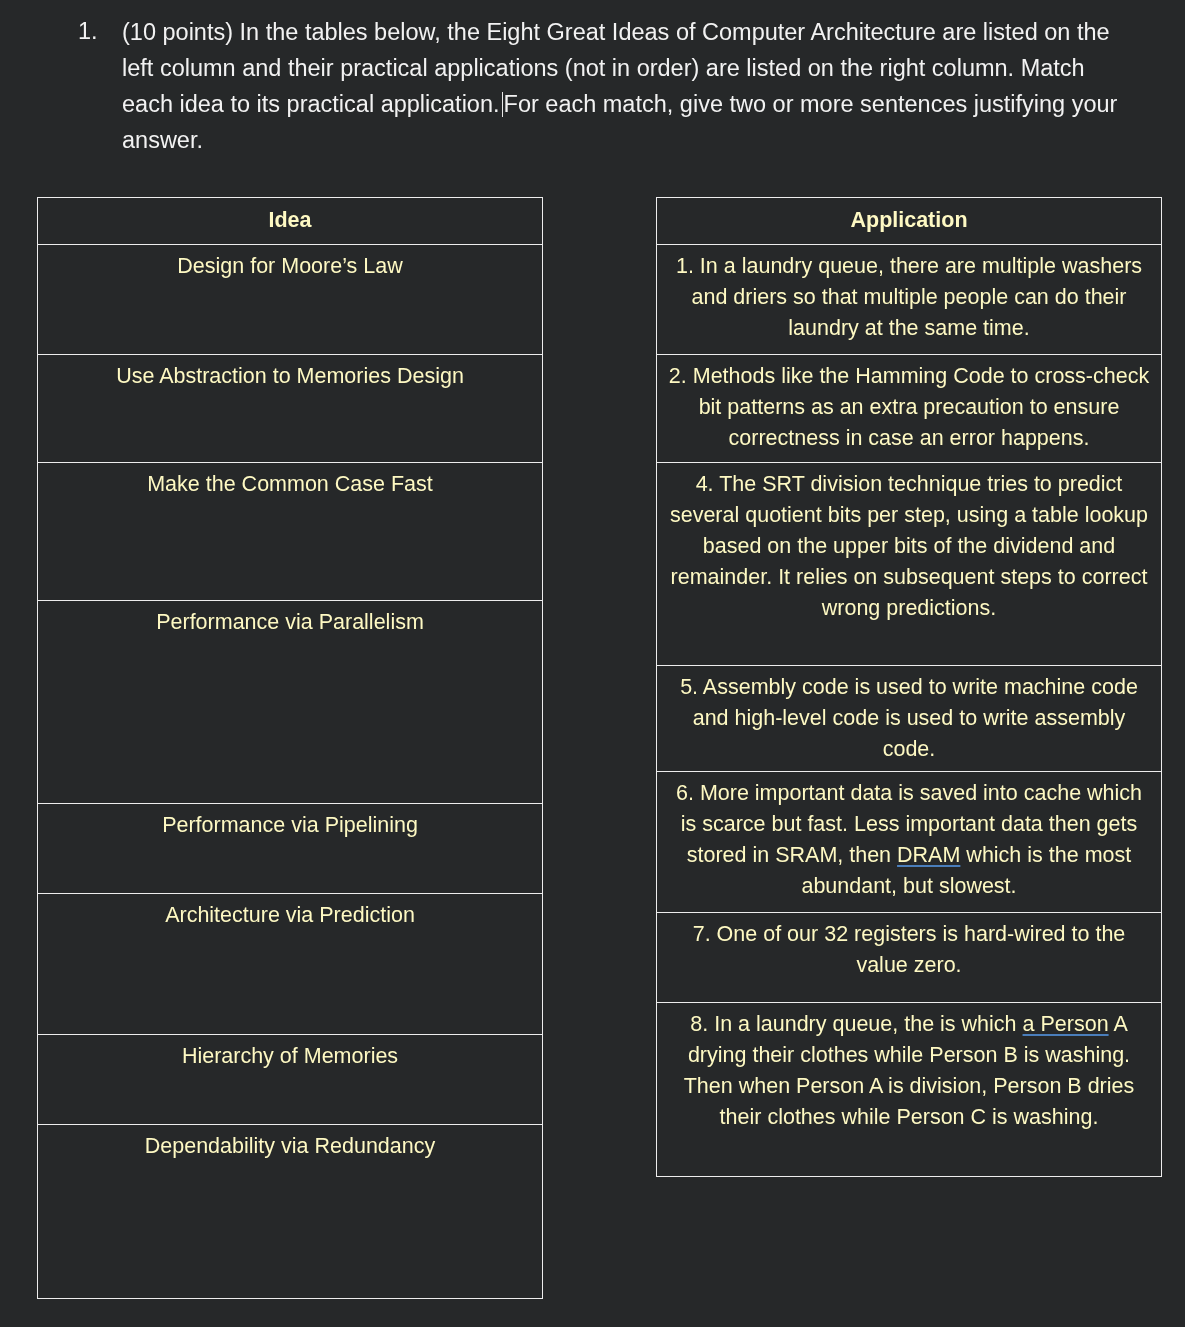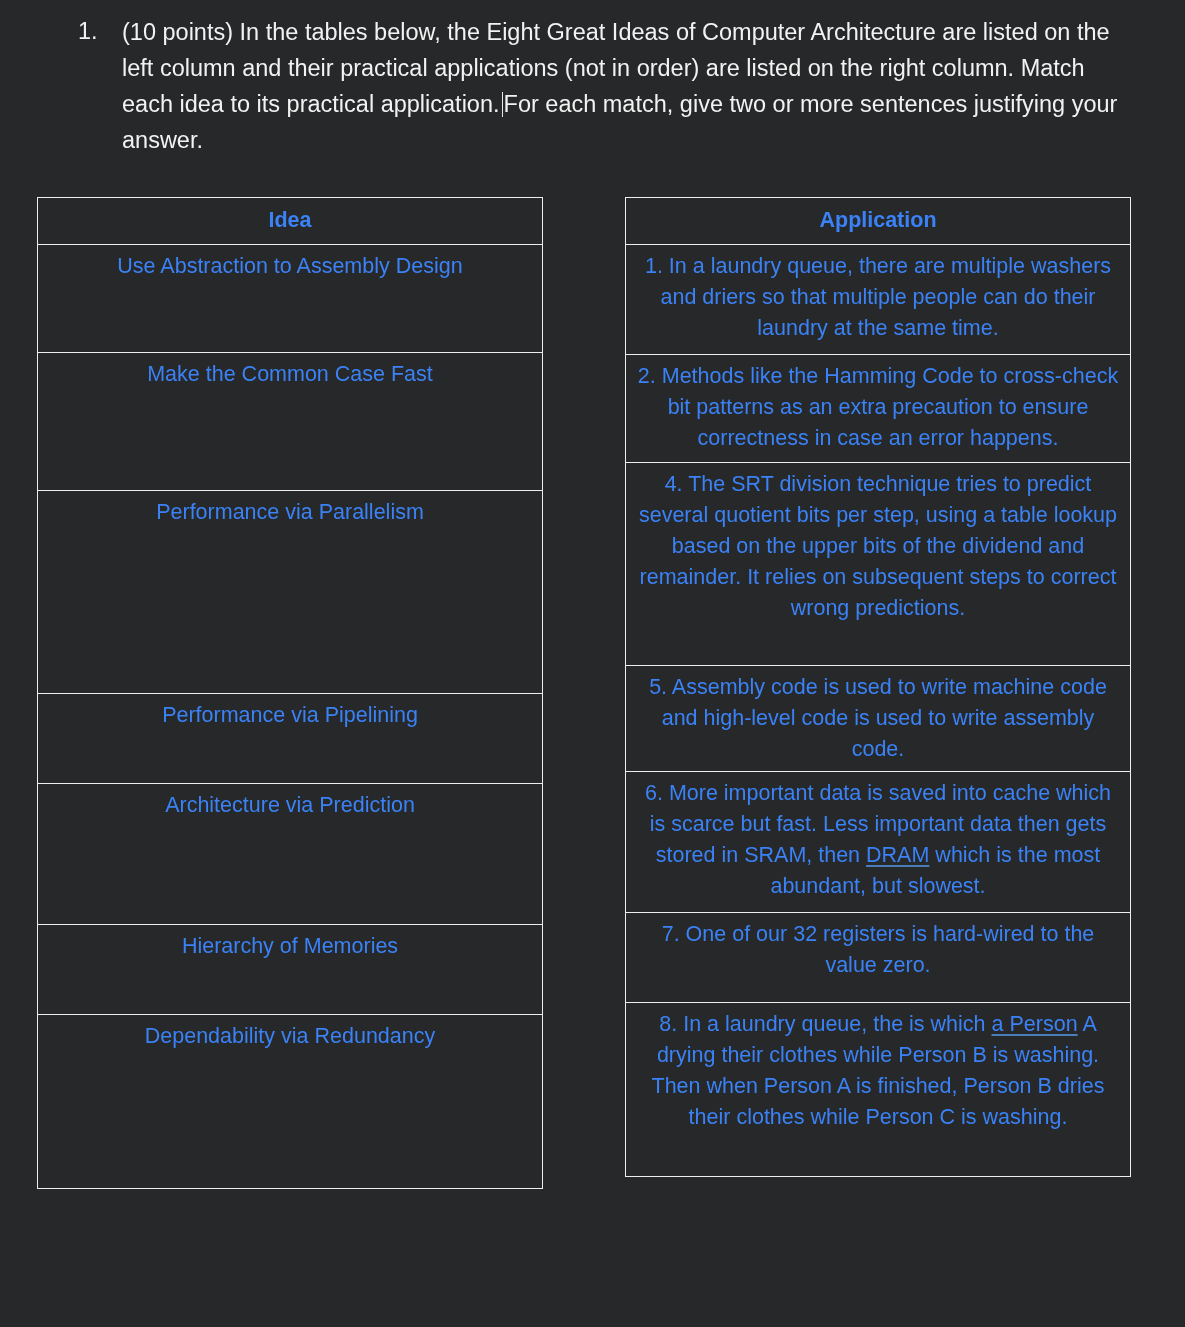--- a/index.html
+++ b/index.html
@@ -56,33 +56,33 @@
   .match-table {
     position: absolute;
     border-collapse: collapse;
     table-layout: fixed;
   }
   #idea-table {
     left: 37px;
     width: 506px;
   }
   #application-table {
-    left: 625px;
+    left: 656px;
     width: 506px;
   }
   .match-table td,
   .match-table th {
     border: 1px solid #ededed;
     padding: 6px 9px 6px 9px;
     text-align: center;
     vertical-align: top;
     font-size: 21.5px;
     line-height: 31px;
     font-weight: normal;
-    color: #3b82f6;
+    color: #fef9c3;
     box-sizing: border-box;
   }
   .match-table th {
     font-weight: bold;
     font-size: 21.5px;
     padding-top: 7px;
     padding-bottom: 8px;
   }
   .header-row th { height: 47px; }
 
@@ -115,22 +115,25 @@
 
 <div class="tables-area">
 
   <table class="match-table" id="idea-table">
     <thead>
       <tr class="header-row">
         <th>Idea</th>
       </tr>
     </thead>
     <tbody>
+      <tr class="r1">
+          <td>Design for Moore’s Law</td>
+        </tr>
       <tr class="r2">
-          <td>Use Abstraction to Assembly Design</td>
+          <td>Use Abstraction to Memories Design</td>
         </tr>
       <tr class="r3">
           <td>Make the Common Case Fast</td>
         </tr>
       <tr class="r4">
           <td>Performance via Parallelism</td>
         </tr>
       <tr class="r5">
           <td>Performance via Pipelining</td>
         </tr>
@@ -185,19 +188,19 @@
       </tr>
       <tr class="r7">
         <td>
           <span>7.</span>
           <span>One of our 32 registers is hard-wired to the value zero.</span>
         </td>
       </tr>
       <tr class="r8">
         <td>
           <span>8.</span>
-          <span>In a laundry queue, the is which </span><span class="spell-underline">a Person</span><span> A drying their clothes while Person B is washing. Then when Person A is finished, Person B dries their clothes while Person C is washing.</span>
+          <span>In a laundry queue, the is which </span><span class="spell-underline">a Person</span><span> A drying their clothes while Person B is washing. Then when Person A is division, Person B dries their clothes while Person C is washing.</span>
         </td>
       </tr>
     </tbody>
   </table>
 
 </div>
 
 </body></html>

